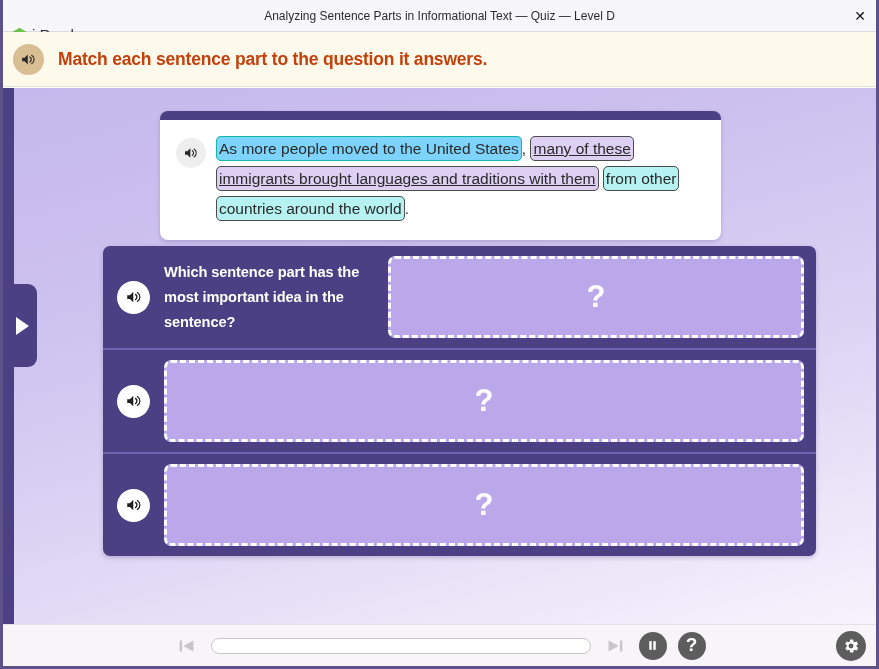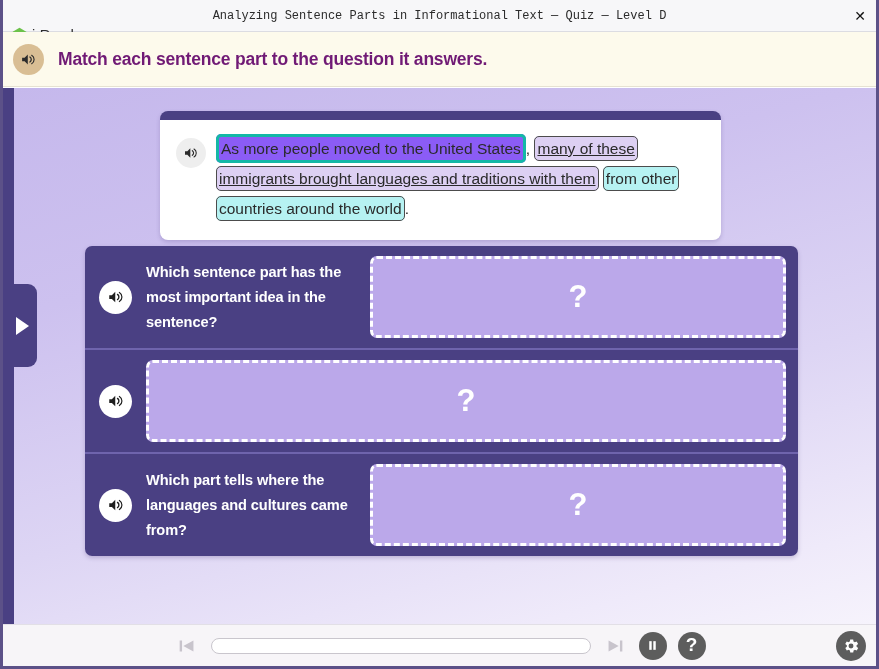--- a/index.html
+++ b/index.html
@@ -47,21 +47,20 @@
     color: #2d2d2d;
     letter-spacing: -0.2px;
   }
   .titlebar-title {
     position: absolute;
     left: 0; right: 0;
     text-align: center;
     font-size: 12px;
     color: #2b2b2b;
     pointer-events: none;
-    font-family: Liberation Mono, monospace;
   }
   .titlebar-close {
     position: absolute;
     right: 0; top: 0;
     width: 32px; height: 31px;
     display: flex; align-items: center; justify-content: center;
     font-size: 14px;
     color: #111;
     background: transparent;
     border: none;
@@ -87,21 +86,21 @@
     border-radius: 50%;
     background: #d9be94;
     display: flex; align-items: center; justify-content: center;
     cursor: pointer;
     border: none;
   }
   .speaker-btn svg { width: 17px; height: 17px; display: block; }
   .instruction-text {
     font-size: 17.5px;
     font-weight: bold;
-    color: #701a75;
+    color: #c2410c;
     letter-spacing: -0.2px;
   }
 
   
   .stage {
     position: absolute;
     top: 88px; left: 0; right: 0; bottom: 42px;
     background: linear-gradient(165deg, #c5b8ec 0%, #cdc1ef 30%, #ddd5f4 62%, #efeafa 88%, #f6f3fc 100%);
     overflow: hidden;
   }
@@ -166,28 +165,28 @@
     color: #2a2a2a;
     padding-top: 2px;
   }
   .seg {
     border-radius: 5px;
     padding: 3px 2px;
     box-decoration-break: clone;
     -webkit-box-decoration-break: clone;
     cursor: pointer;
   }
-  .seg-green { background: #8b5cf6; border: 3px solid #14b8a6; }
+  .seg-green { background: #7dd3fc; border: 1px solid #14b8a6; }
   .seg-purple { background: #ddd0f3; border: 1px solid #4c4c4c; text-decoration: underline; }
   .seg-cyan  { background: #b6f2f2; border: 1px solid #4c4c4c; }
 
   
   .match-list {
     position: absolute;
-    left: 82px;
+    left: 100px;
     top: 158px;
     width: 713px;
     border-radius: 7px;
     overflow: hidden;
     box-shadow: 0 2px 4px rgba(70,50,120,0.25);
   }
   .match-row {
     display: flex;
     align-items: center;
     background: #4a4083;
@@ -366,21 +365,20 @@
       </div>
 
       <div class="match-row">
         <button class="row-speaker">
           <svg viewBox="0 0 24 24" xmlns="http://www.w3.org/2000/svg">
             <path d="M3 9.5v5h3.5L11 19V5L6.5 9.5H3z" fill="#1f1f1f"></path>
             <path d="M14 8.5a4.2 4.2 0 010 7" stroke="#1f1f1f" stroke-width="1.8" fill="none" stroke-linecap="round"></path>
             <path d="M16.5 6a7 7 0 010 12" stroke="#1f1f1f" stroke-width="1.6" fill="none" stroke-linecap="round"></path>
           </svg>
         </button>
-        <div class="row-question">Which part tells where the languages and cultures came from?</div>
         <div class="dropzone">?</div>
       </div>
 
     </div>
   </div>
 
   <div class="toolbar">
     <button class="nav-arrow">
       <svg width="22" height="22" viewBox="0 0 24 24" xmlns="http://www.w3.org/2000/svg">
         <rect x="4" y="6" width="2.6" height="12" fill="#c8c4cc"></rect>

